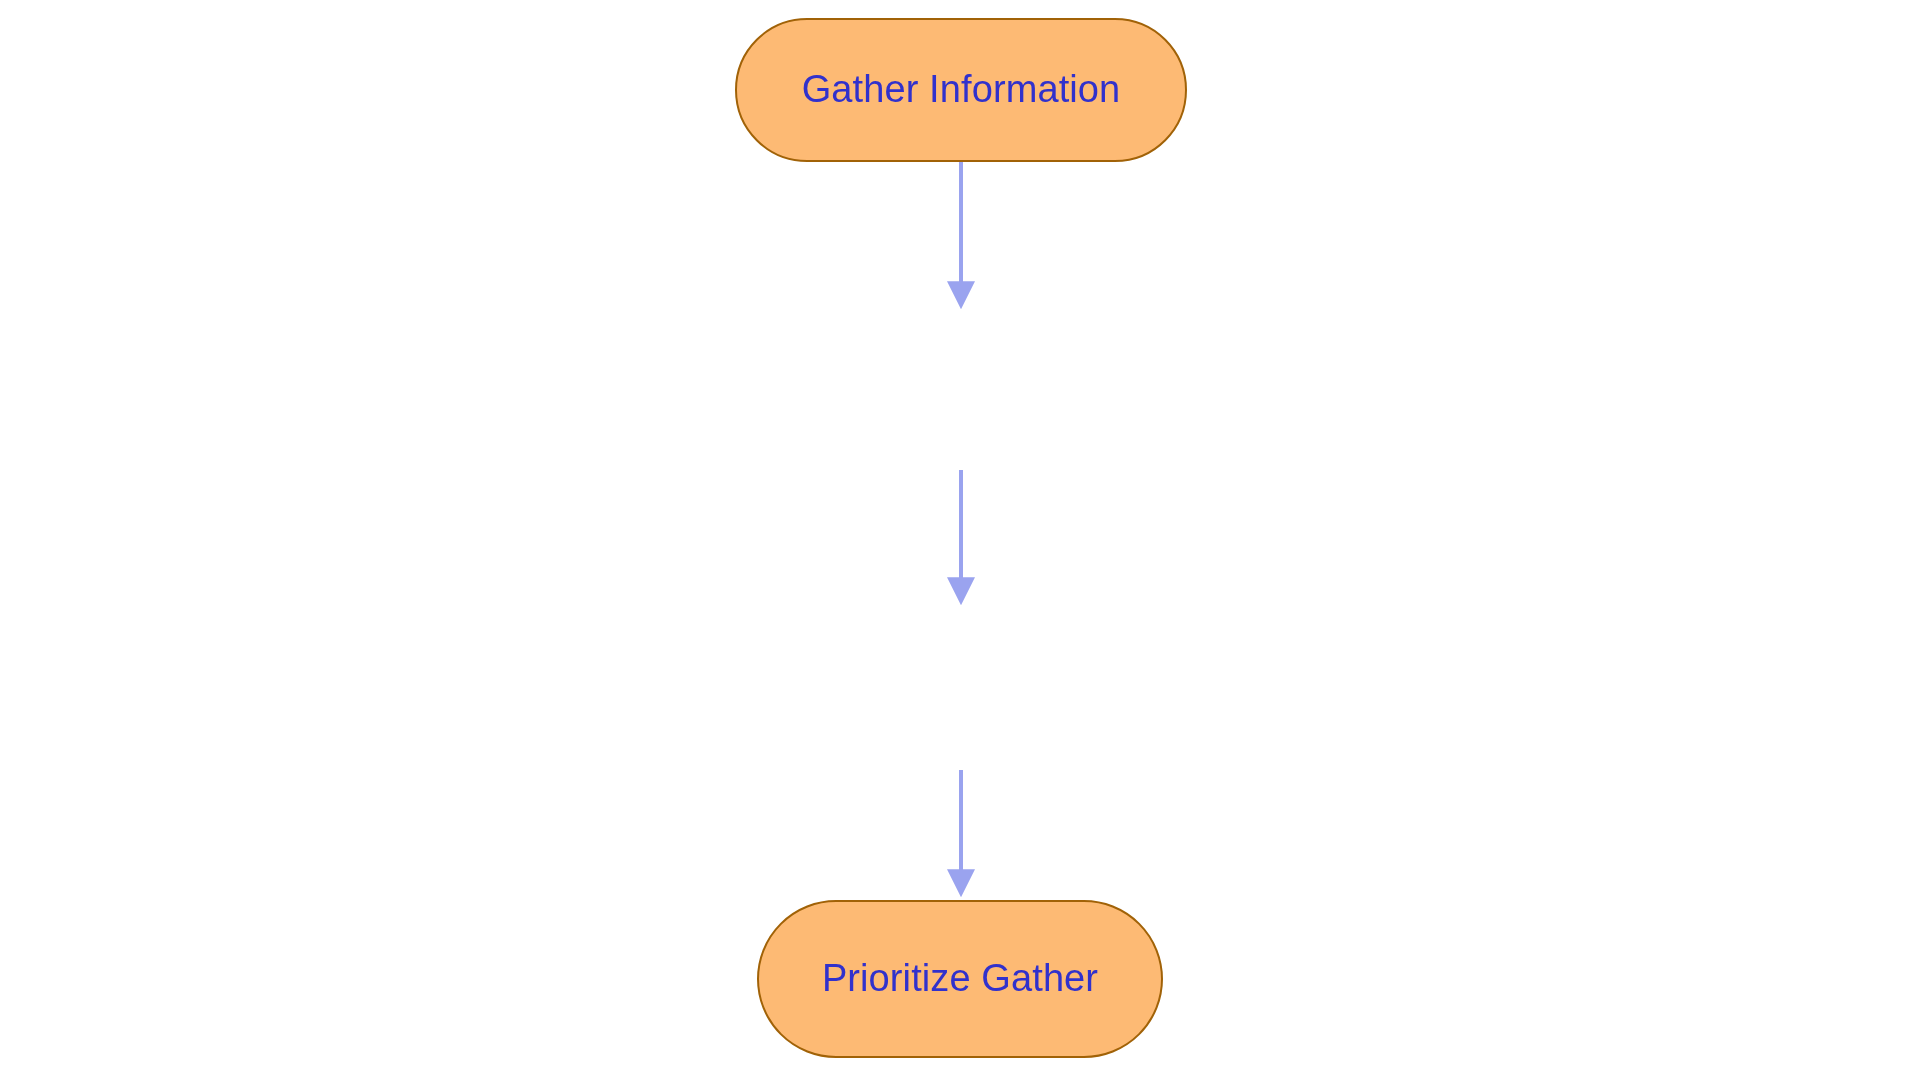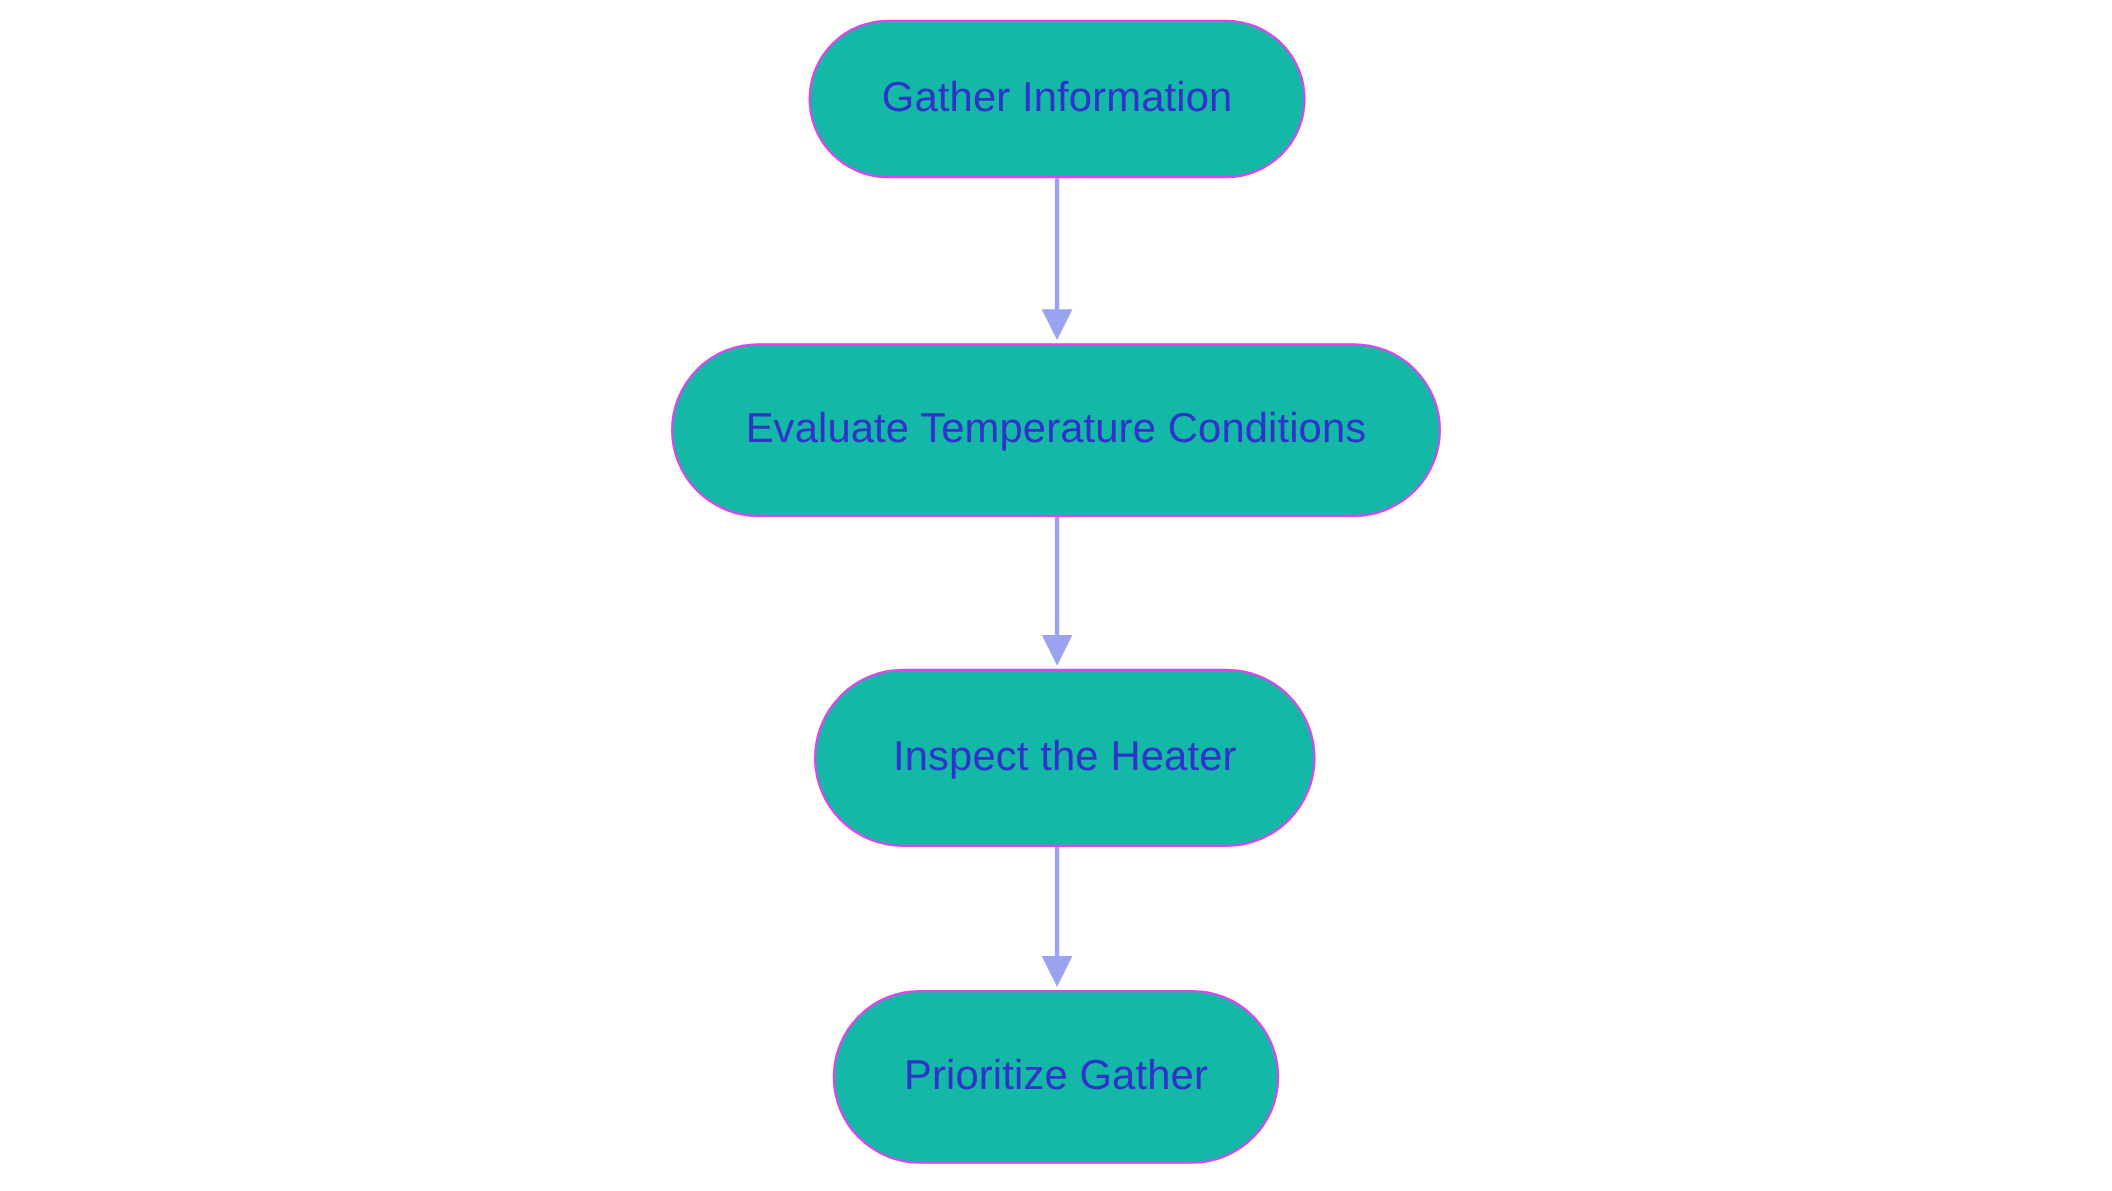--- a/index.html
+++ b/index.html
@@ -27,22 +27,22 @@
     width: 1920px;
     height: 1083px;
     pointer-events: none;
   }
   .flow-node {
     position: absolute;
     box-sizing: border-box;
     display: flex;
     align-items: center;
     justify-content: center;
-    background: #14b8a6;
-    border: 2px solid #d946ef;
+    background: #fdba74;
+    border: 2px solid #a16207;
     border-radius: 9999px;
     color: #3131cc;
     line-height: 1.1;
     -webkit-font-smoothing: antialiased;
   }
   .flow-node .node-label {
     display: block;
     white-space: nowrap;
     font-size: 38px;
     font-weight: 400;
@@ -77,25 +77,19 @@
 
     <g>
       <line x1="961" y1="770" x2="961" y2="870" stroke="#9aa3ef" stroke-width="4" marker-end="url(#arrowhead)"></line>
     </g>
   </svg>
 
   <div class="flow-node" id="node-1">
     <span class="node-label">Gather Information</span>
   </div>
 
-  <div class="flow-node" id="node-2">
-    <span class="node-label">Evaluate Temperature Conditions</span>
-  </div>
 
-  <div class="flow-node" id="node-3">
-    <span class="node-label">Inspect the Heater</span>
-  </div>
 
   <div class="flow-node" id="node-4">
     <span class="node-label">Prioritize Gather</span>
   </div>
 
 </div>
 
 </body></html>

